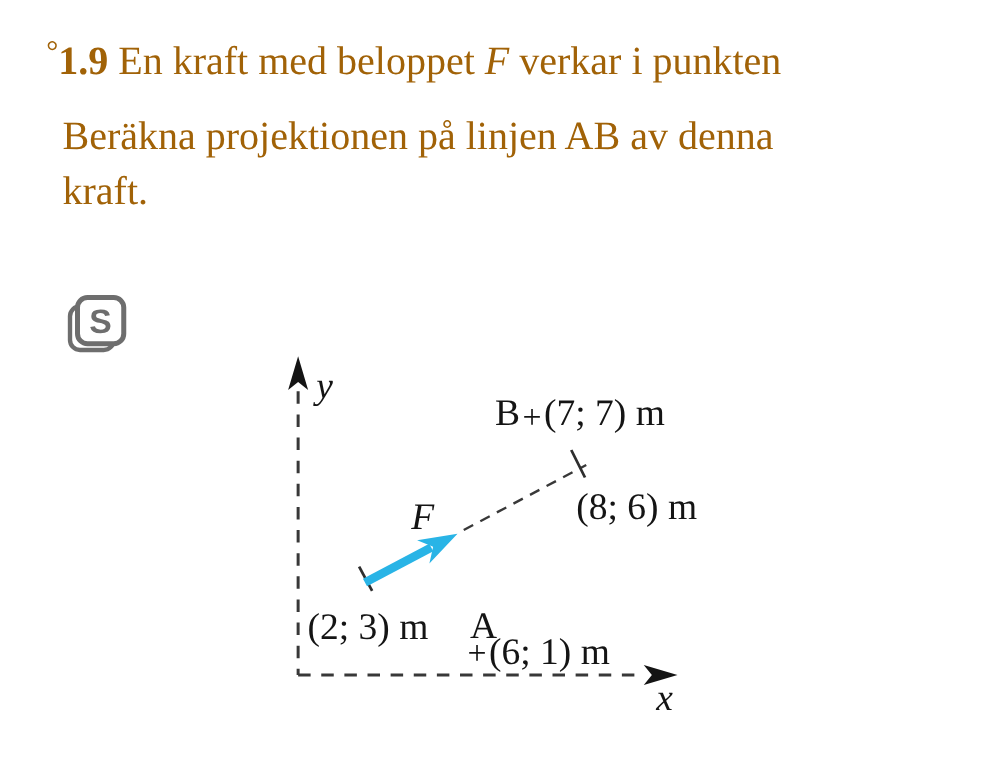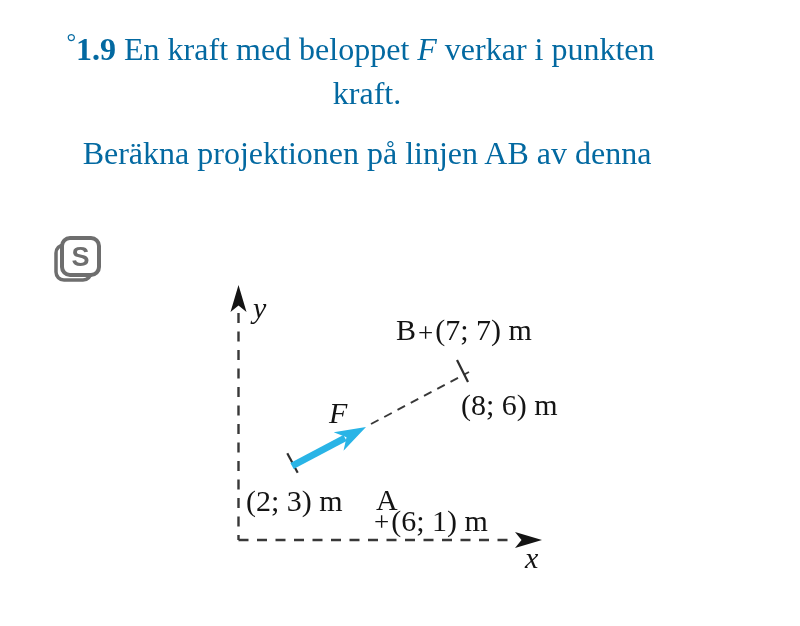--- a/index.html
+++ b/index.html
@@ -7,22 +7,21 @@
     padding: 0;
     background: #ffffff;
   }
   .page {
     position: relative;
     width: 712px;
     height: 626px;
     background: #ffffff;
     overflow: hidden;
     font-family: "Liberation Serif", "DejaVu Serif", serif;
-    color: #0369a1;
-    text-align: center;
+    color: #a16207;
   }
   .text-block {
     position: absolute;
     top: 20px;
     left: 50px;
     right: 28px;
     font-size: 32px;
     line-height: 44px;
   }
   .text-block .line { white-space: nowrap; }
@@ -58,22 +57,22 @@
     font-size: 27px;
   }
 </style>
 </head>
 <body>
 
 <div class="page">
 
   <div class="text-block">
     <div class="line"><span class="deg">°</span><span class="num">1.9</span><span> En kraft med beloppet </span><span class="it">F</span><span> verkar i punkten</span></div>
+    <div class="line para2">Beräkna projektionen på linjen AB av denna</div>
     <div class="line">kraft.</div>
-    <div class="line para2">Beräkna projektionen på linjen AB av denna</div>
   </div>
 
   <svg class="overlay" width="800" height="626" viewBox="0 0 800 626">
 
     <g class="solution-icon">
       <rect x="56" y="245" width="35" height="35" rx="8" fill="#ffffff" stroke-width="3.5" stroke="#6e6e6e"></rect>
       <rect x="62" y="238" width="37" height="37" rx="8" fill="#ffffff" stroke-width="4" stroke="#6e6e6e"></rect>
       <text class="icon-letter" x="80.5" y="266" text-anchor="middle" fill="#6e6e6e">S</text>
     </g>
 

